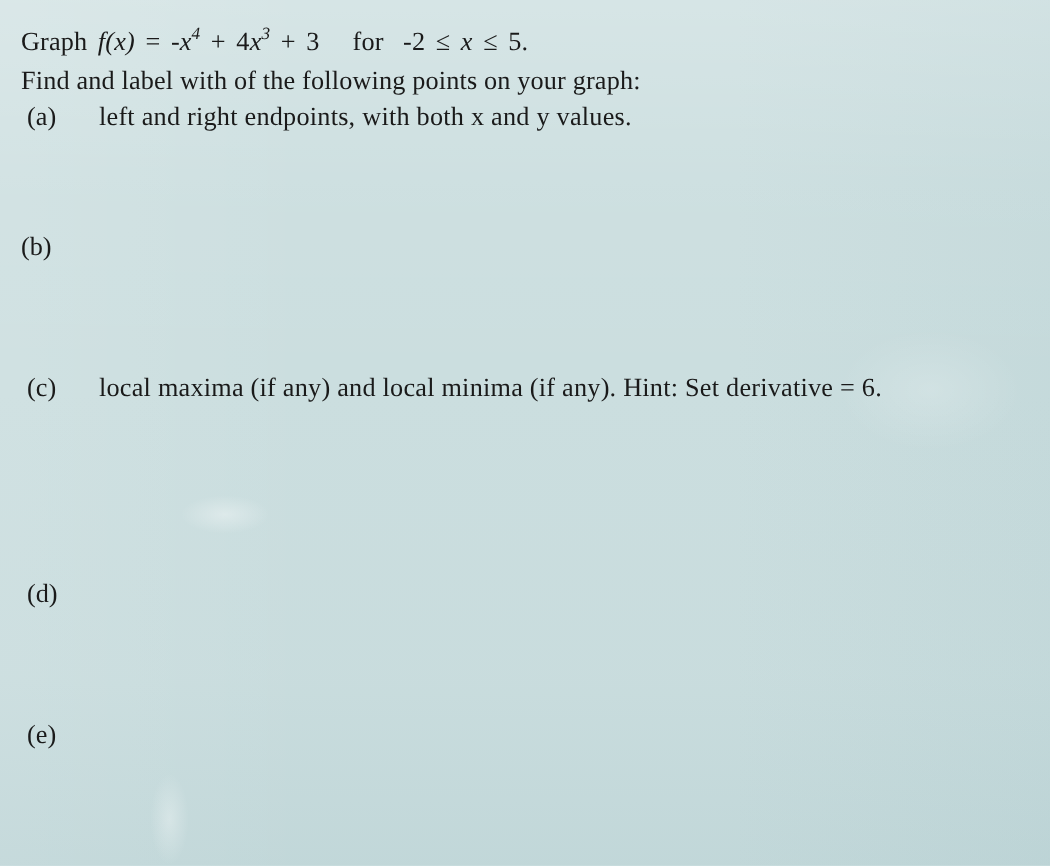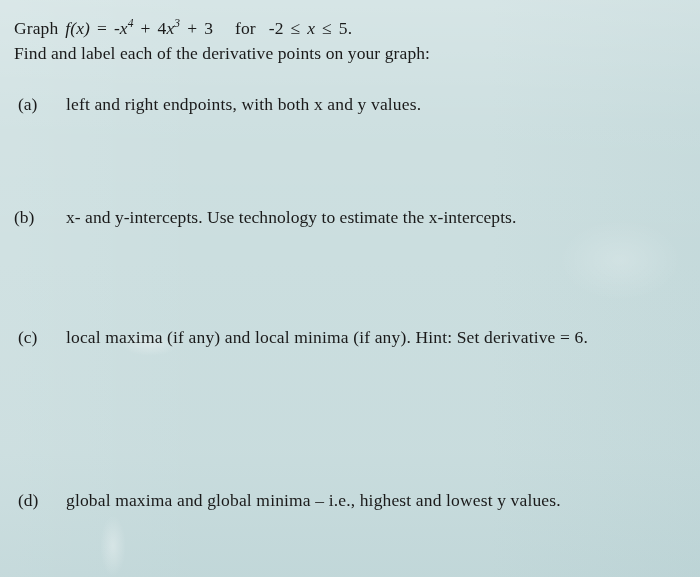--- a/index.html
+++ b/index.html
@@ -82,21 +82,20 @@
     align-items: baseline;
   }
   .item-label {
     width: 48px;
     flex: 0 0 48px;
     font-size: 17.5px;
   }
   .item-text {
     font-size: 17.5px;
     letter-spacing: 0.15px;
-    margin-top: 26px;
   }
 
   .item-a { margin-top: 2px; padding-left: 4px; }
   .item-b { margin-top: 66px; padding-left: 0px; }
   .item-c { margin-top: 73px; padding-left: 4px; }
   .item-d { margin-top: 116px; padding-left: 4px; }
   .item-e { margin-top: 73px; padding-left: 4px; }
 
   .item-b .item-label { width: 52px; flex: 0 0 52px; }
   .item-b .item-text { letter-spacing: 0.05px; }
@@ -108,40 +107,38 @@
   <div class="smudge smudge-1"></div>
   <div class="smudge smudge-2"></div>
   <div class="smudge smudge-3"></div>
 
   <div class="content">
 
     <div class="line line-1">
       <span>Graph</span><span class="sp-s"></span><span class="math">f</span><span class="math">(x)</span><span class="sp-s"></span><span>=</span><span class="sp-s"></span><span class="math">-x</span><span class="up">4</span><span class="sp-s"></span><span>+</span><span class="sp-s"></span><span>4</span><span class="math">x</span><span class="up">3</span><span class="sp-s"></span><span>+</span><span class="sp-s"></span><span>3</span><span class="sp-l"></span><span>for</span><span class="sp-m"></span><span>-2</span><span class="sp-s"></span><span>≤</span><span class="sp-s"></span><span class="math">x</span><span class="sp-s"></span><span>≤</span><span class="sp-s"></span><span>5</span><span>.</span>
     </div>
 
-    <div class="line line-2">Find and label each of the derivative points on your graph:</div>
+    <div class="line line-2">Find and label with of the following points on your graph:</div>
 
     <div class="item item-a">
       <div class="item-label">(a)</div>
       <div class="item-text">left and right endpoints, with both x and y values.</div>
     </div>
 
     <div class="item item-b">
       <div class="item-label">(b)</div>
-      <div class="item-text">x- and y-intercepts.  Use technology to estimate the x-intercepts.</div>
     </div>
 
     <div class="item item-c">
       <div class="item-label">(c)</div>
       <div class="item-text">local maxima (if any) and local minima (if any).  Hint:  Set derivative = 6.</div>
     </div>
 
     <div class="item item-d">
       <div class="item-label">(d)</div>
-      <div class="item-text">global  maxima and global minima – i.e., highest and lowest y values.</div>
     </div>
 
     <div class="item item-e">
       <div class="item-label">(e)</div>
     </div>
 
   </div>
 </div>
 
 </body></html>

